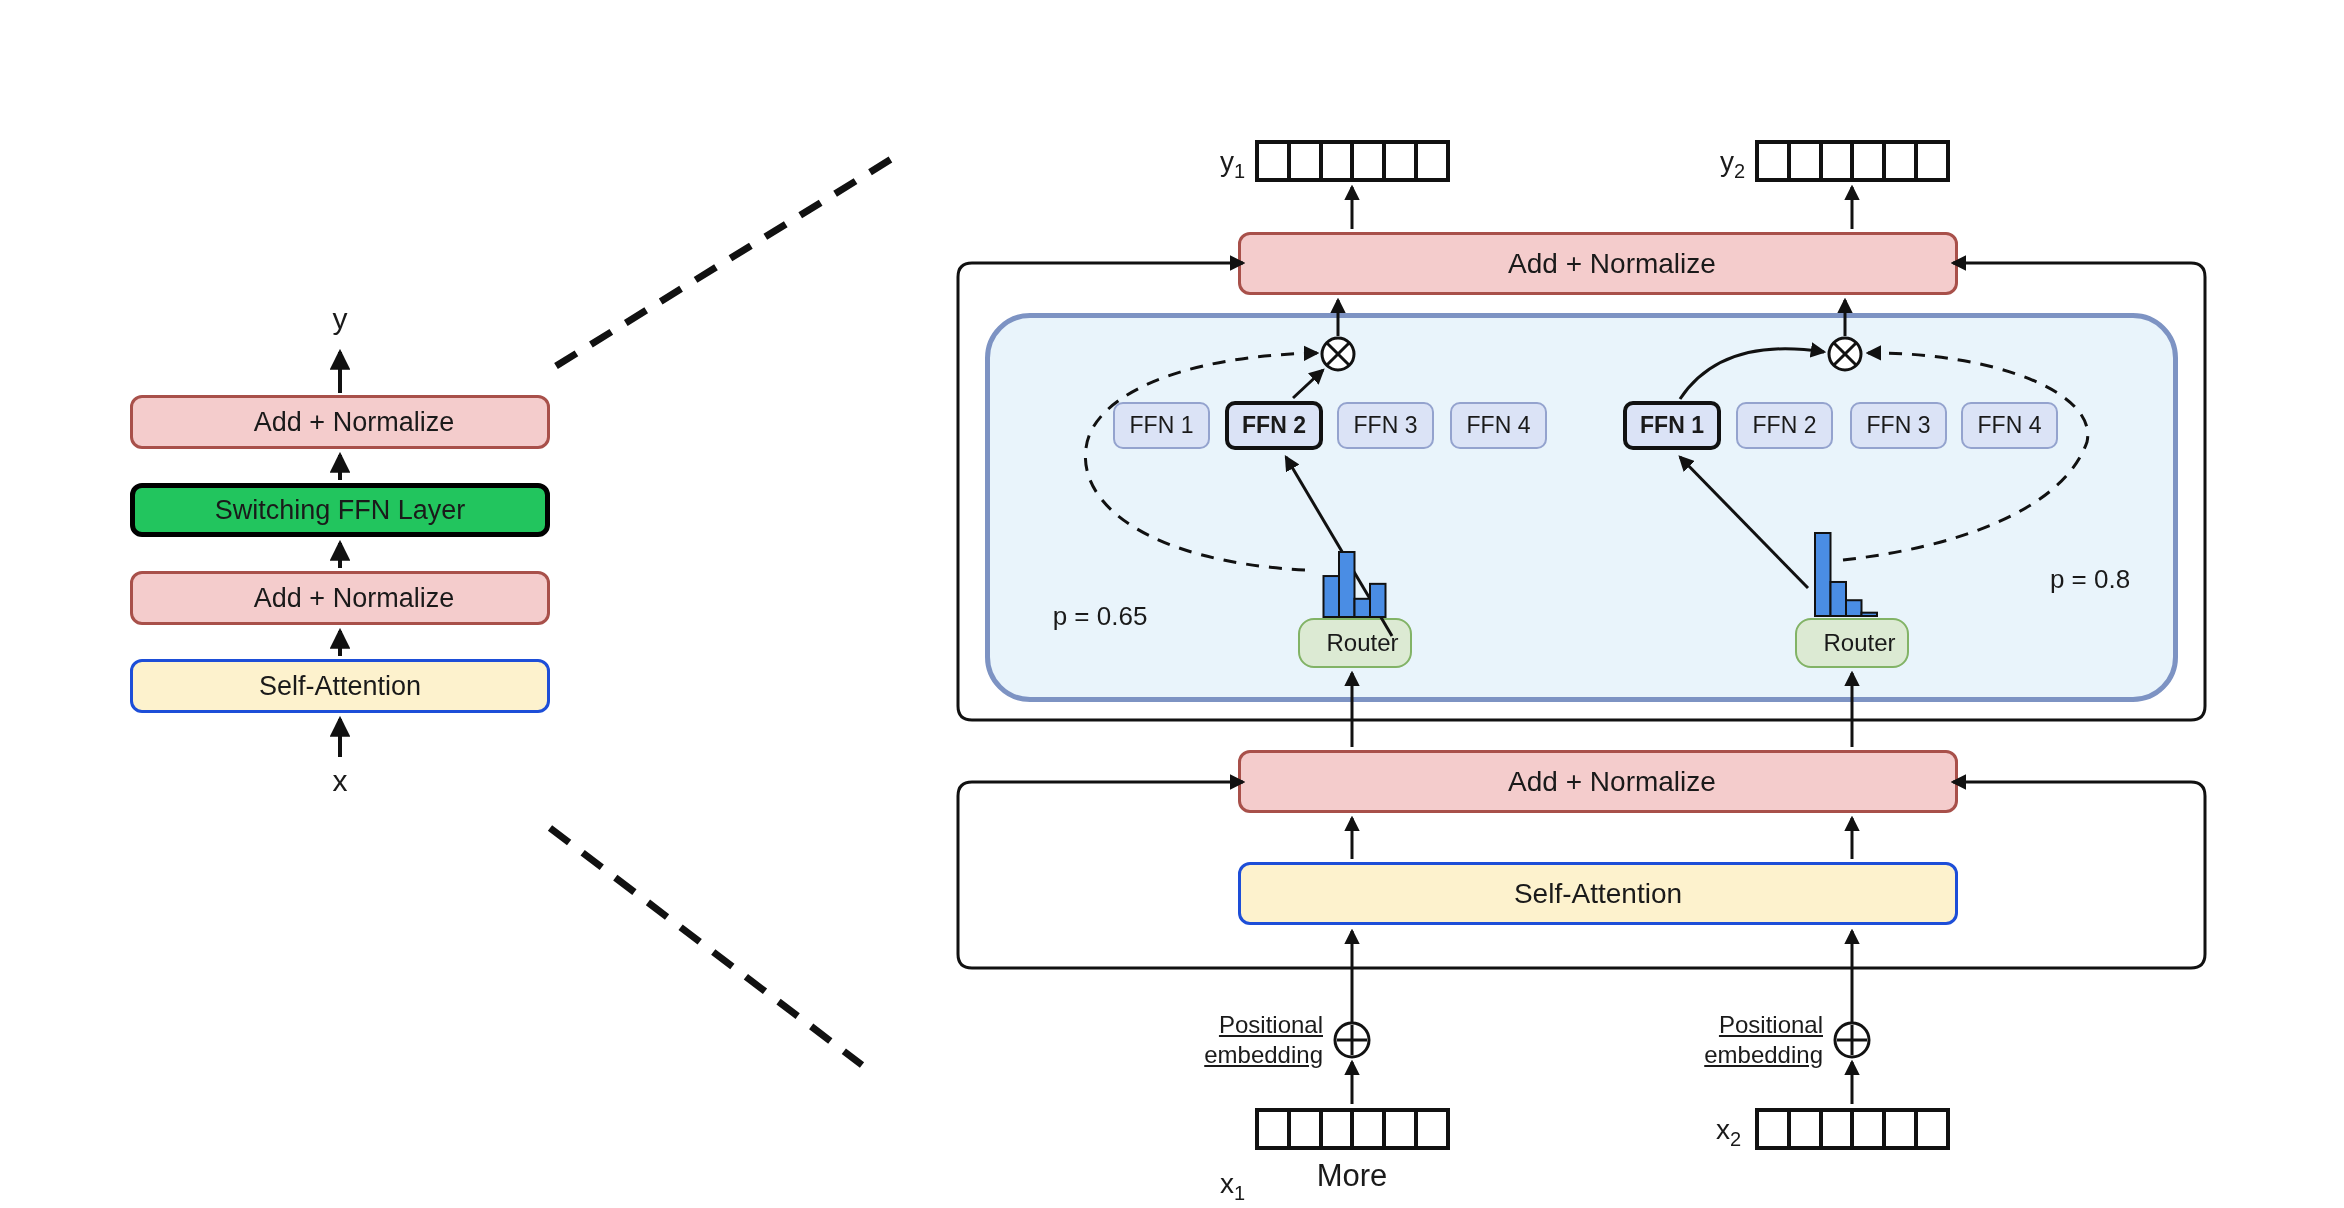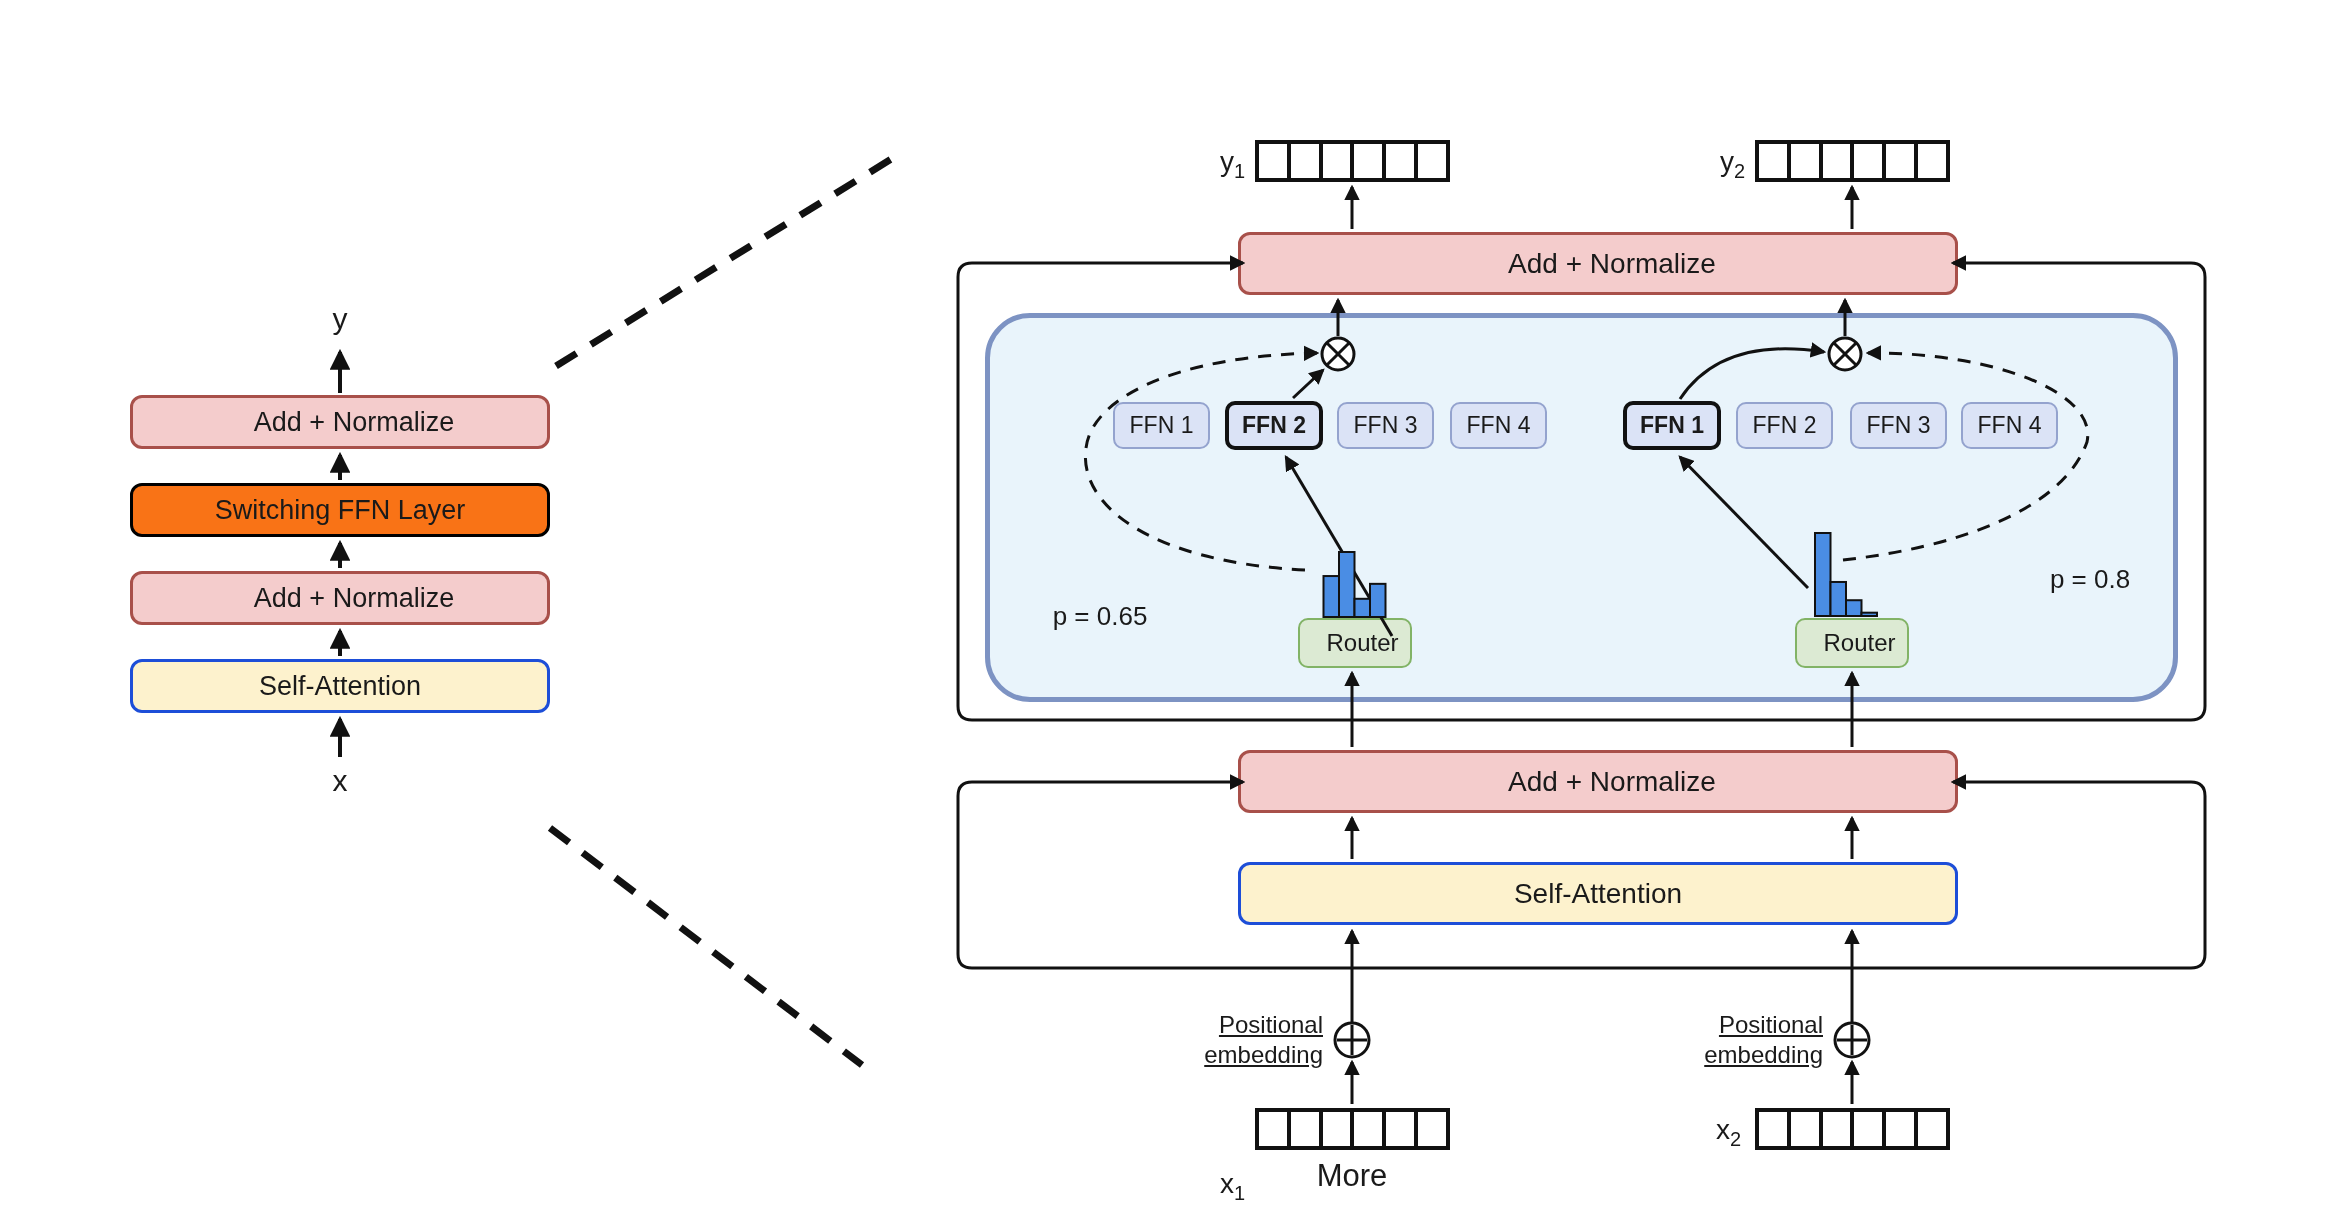--- a/index.html
+++ b/index.html
@@ -3,28 +3,28 @@
 <meta charset="utf-8">
 <style>
   html,body{margin:0;padding:0;background:#fff;}
   .stage{position:relative;width:2344px;height:1208px;background:#ffffff;overflow:hidden;
          font-family:"Liberation Sans", sans-serif;color:#1a1a1a;}
   .abs{position:absolute;box-sizing:border-box;}
   .bar{display:flex;align-items:center;justify-content:center;border-radius:12px;
        font-size:28px;z-index:3;}
   .norm{background:#f4cccc;border:3px solid #a8504a;padding-left:28px;}
   .attn{background:#fdf2cd;border:3px solid #1d4ed8;}
-  .switch{background:#f97316;border:3px solid #000000;}
+  .switch{background:#22c55e;border:5px solid #000000;}
   .mini{font-size:27px;}
   .moe-box{background:#e9f4fb;border:5px solid #7d93c3;border-radius:45px;z-index:1;}
   .ffn{display:flex;align-items:center;justify-content:center;background:#dbe3f6;
        border:2.5px solid #94a3ce;border-radius:10px;font-size:23px;z-index:3;}
   .ffn.selected{border:4px solid #111;font-weight:bold;}
   .router{display:flex;align-items:center;justify-content:center;background:#dcead3;
-          border:2.5px solid #82b366;border-radius:10px;font-size:24px;z-index:3;padding-left:15px;}
+          border:2.5px solid #82b366;border-radius:16px;font-size:24px;z-index:3;padding-left:15px;}
   .plabel{font-size:26px;text-align:center;z-index:3;margin-top:31px;}
   .pos-embed{font-size:24px;line-height:30px;text-align:right;z-index:3;text-decoration:underline;}
   .caption{font-size:31px;text-align:center;z-index:3;}
   .tok-label{font-size:28px;text-align:right;z-index:3;}
   .tok-label sub{font-size:20px;}
   .xy-label{font-size:30px;text-align:center;z-index:3;}
   .tokens{display:flex;border:4px solid #111;background:#fff;z-index:3;}
   .cell{flex:1;border-right:4px solid #111;}
   .cell:last-child{border-right:none;}
   svg.art{position:absolute;left:0;top:0;z-index:5;pointer-events:none;}

